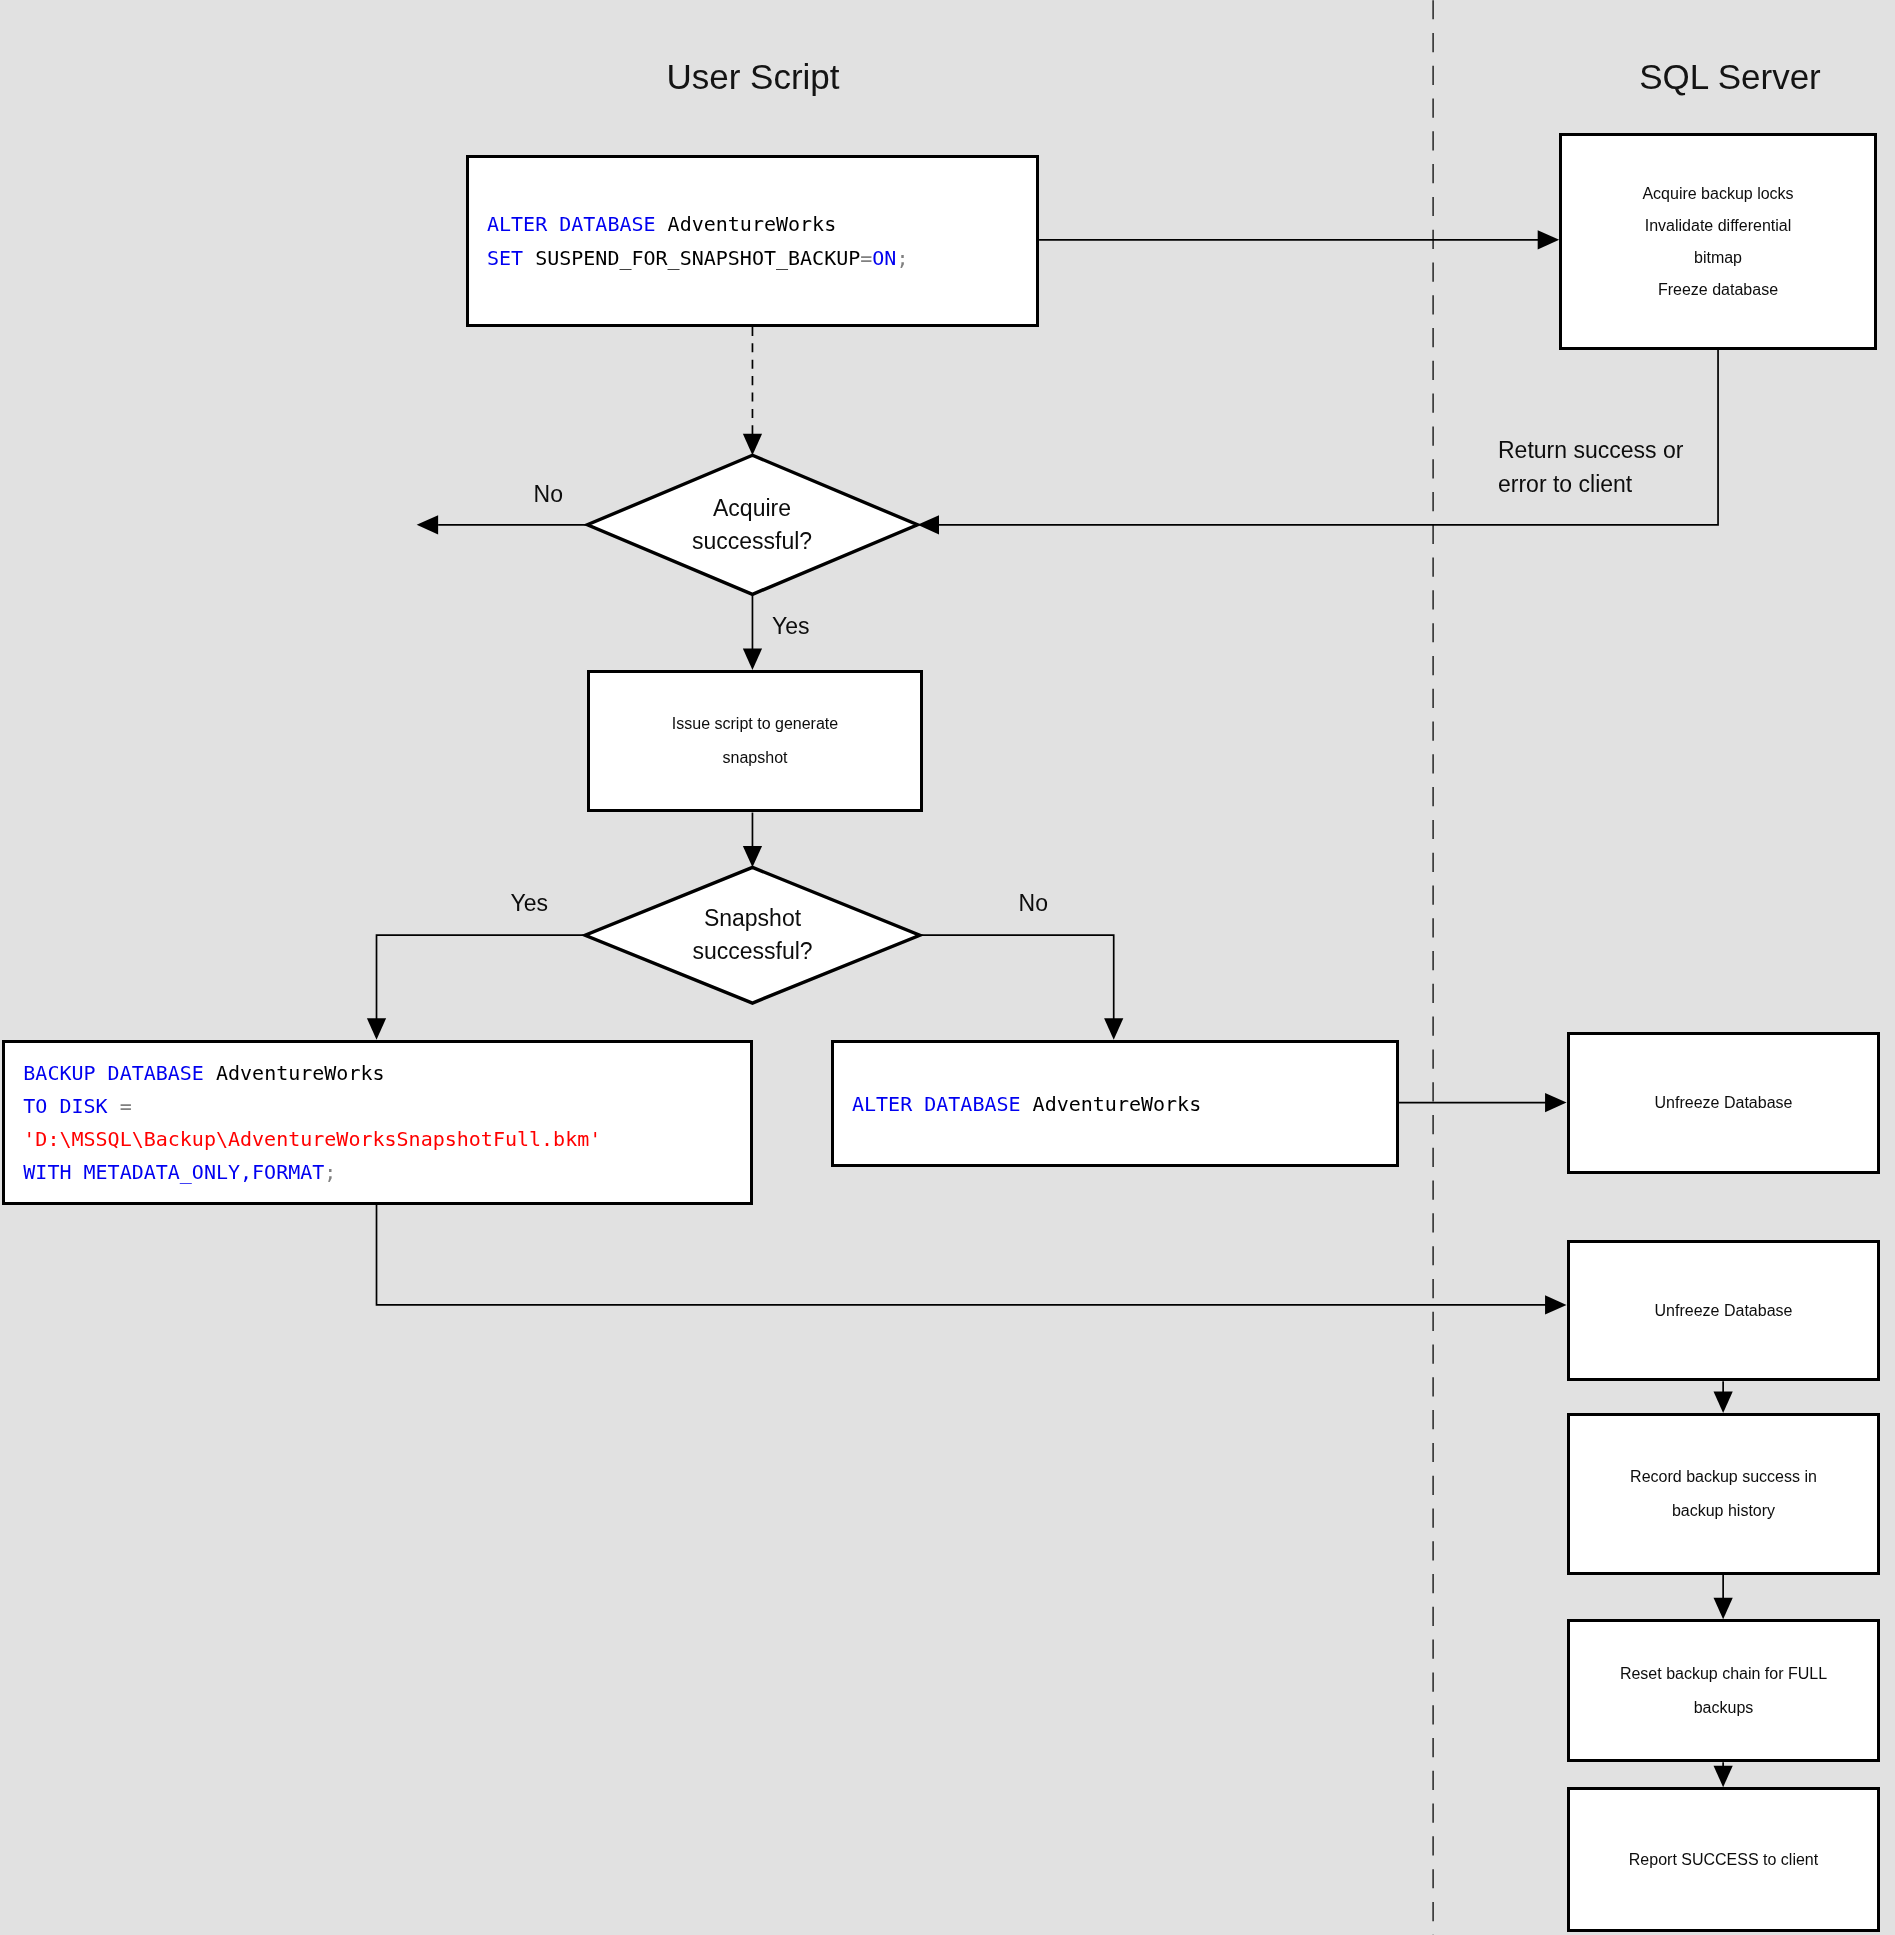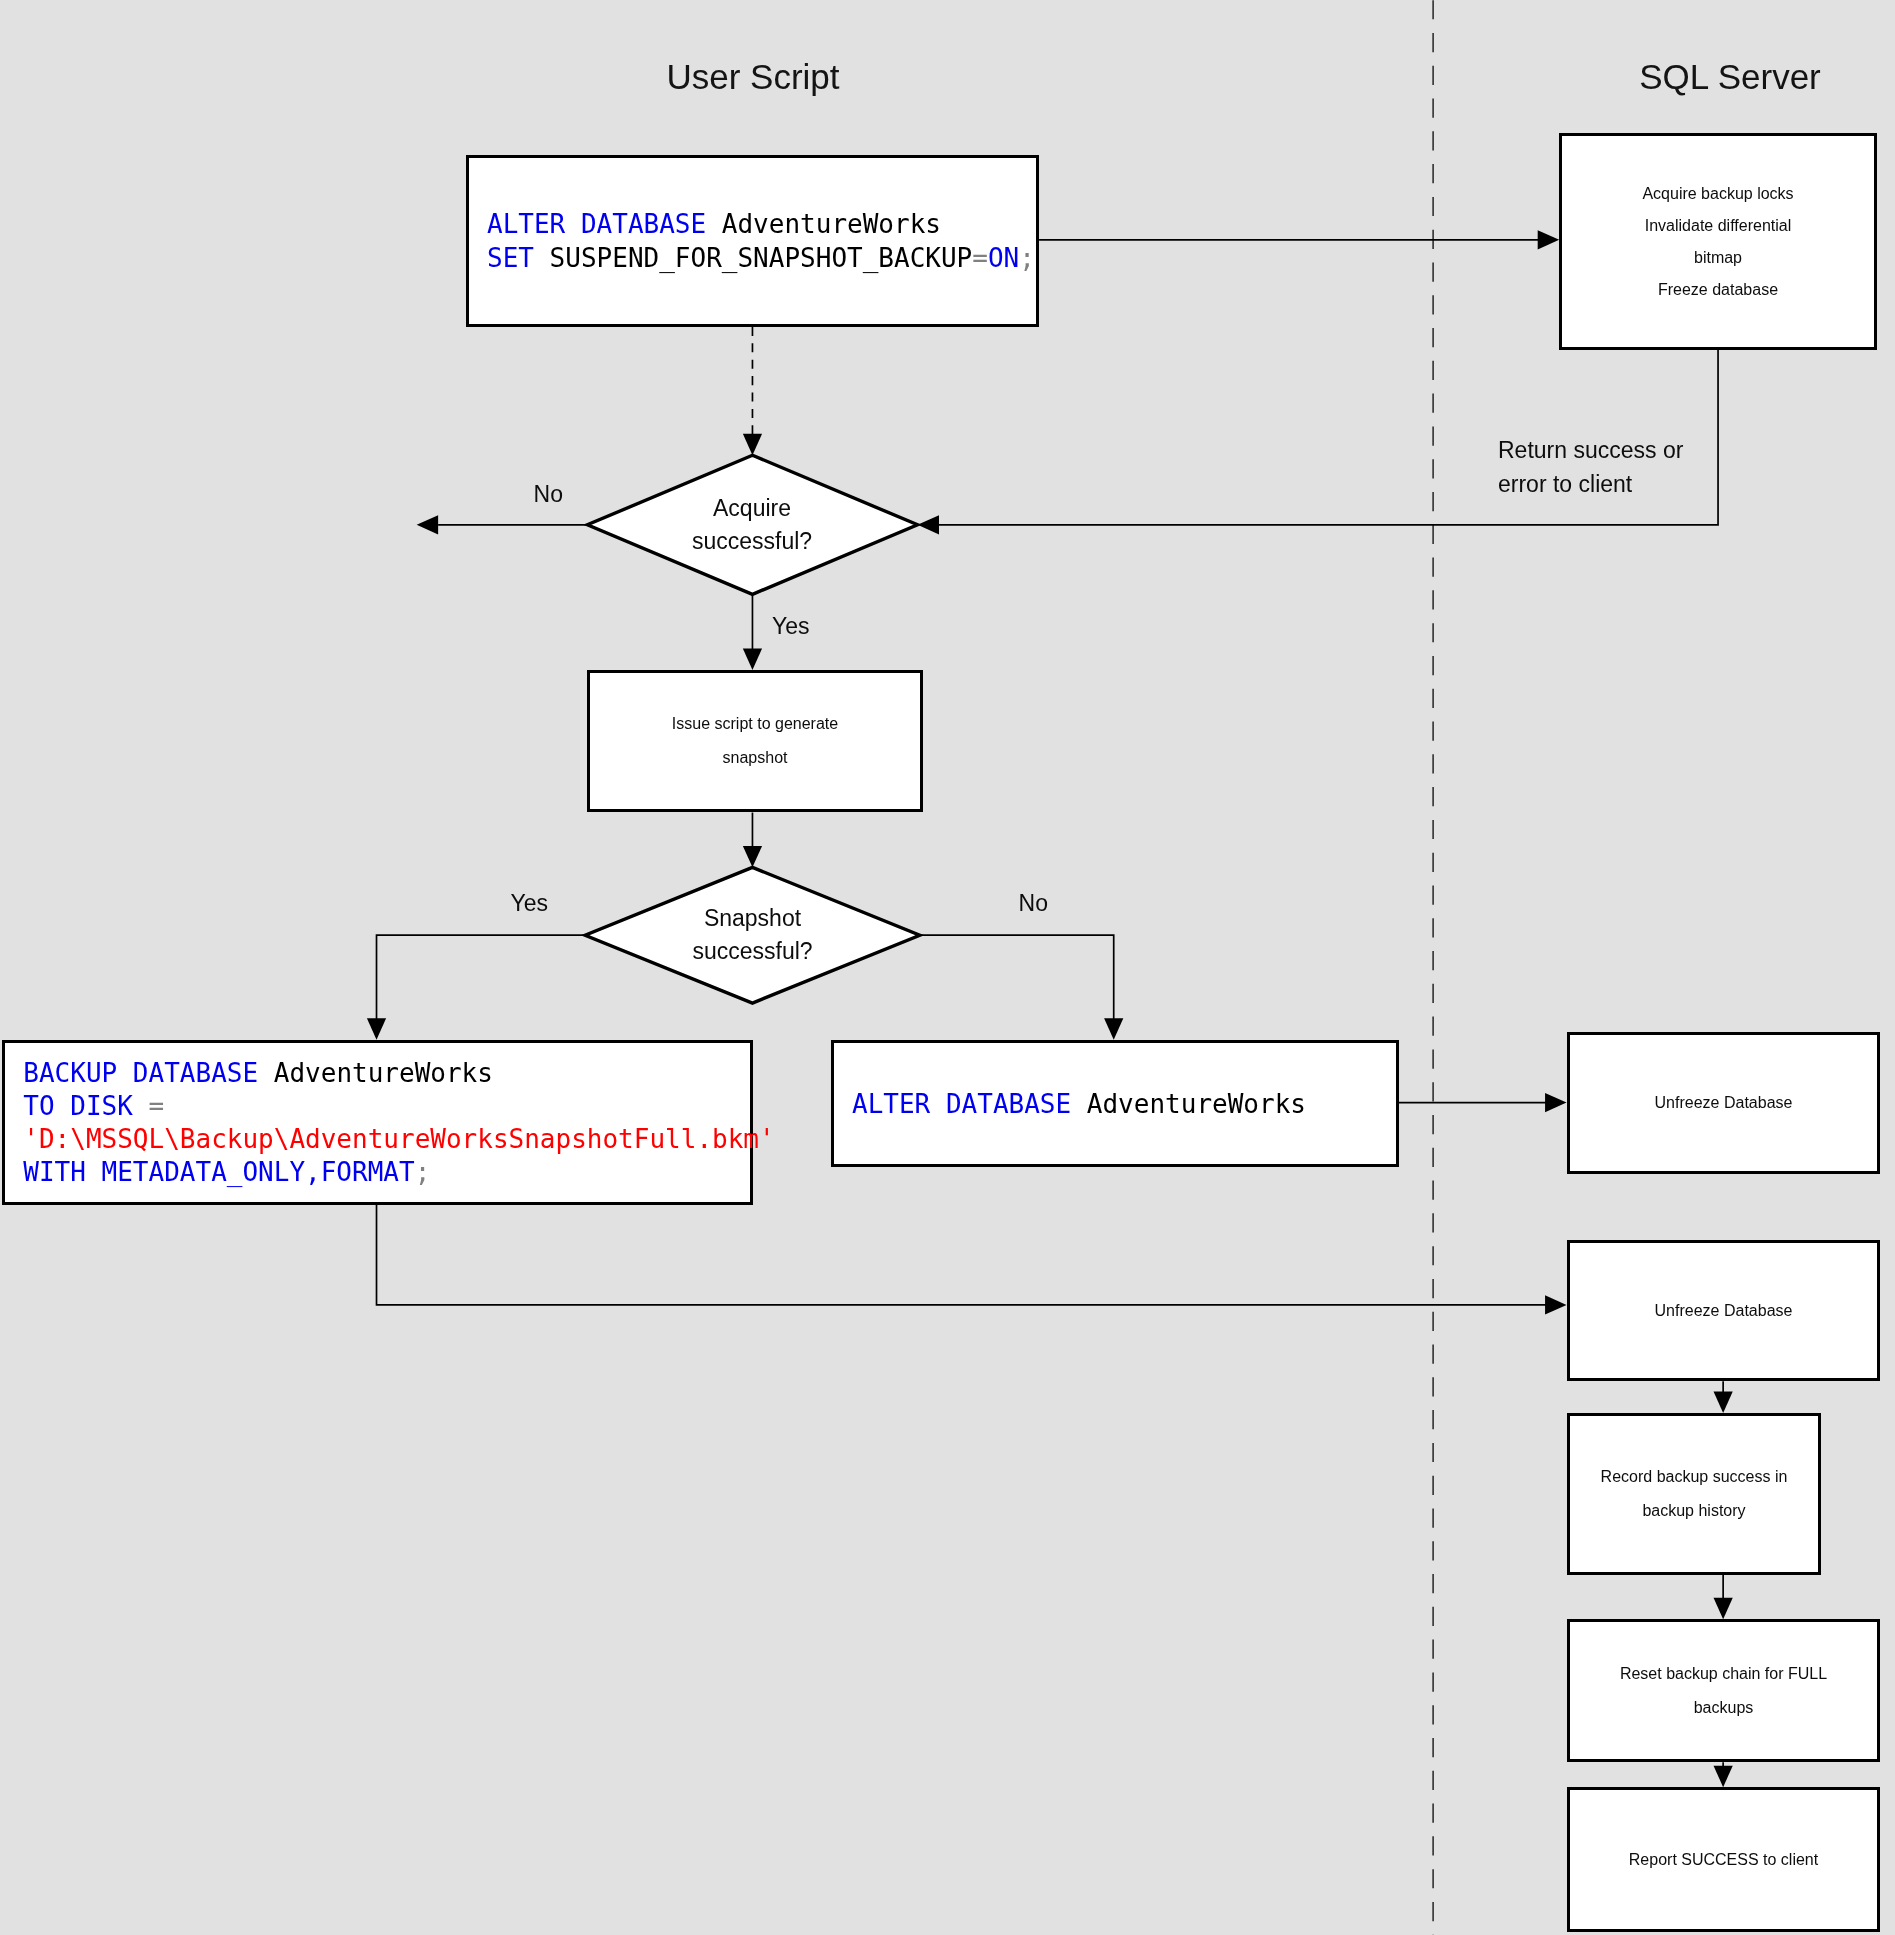--- a/index.html
+++ b/index.html
@@ -10,21 +10,21 @@
   svg.layer{position:absolute;left:0;top:0;width:1895px;height:1936px;}
   .node{
     position:absolute;background:#ffffff;border:3.4px solid #000;box-sizing:border-box;
     display:flex;flex-direction:column;align-items:center;justify-content:center;
     text-align:center;font-size:16px;line-height:34px;color:#0d0d0d;
   }
   .node div{white-space:nowrap;}
   .code{
     position:absolute;background:#ffffff;border:3.4px solid #000;box-sizing:border-box;
     display:flex;flex-direction:column;justify-content:center;
-    font-family:"DejaVu Sans Mono",monospace;font-size:26px;line-height:34px;
+    font-family:"DejaVu Sans Mono",monospace;font-size:20px;line-height:34px;
     padding-left:18px;white-space:pre;text-align:left;
   }
   .dtext{
     position:absolute;display:flex;flex-direction:column;align-items:center;justify-content:center;
     text-align:center;font-size:23px;line-height:33px;color:#0d0d0d;background:transparent;
   }
   .dtext div{white-space:nowrap;}
   .elabel{
     position:absolute;font-size:23px;line-height:34px;color:#0d0d0d;background:transparent;
   }
@@ -112,21 +112,21 @@
   <div class="code" style="left:831px;top:1040px;width:568px;height:127px;"><div><span class="tok-kw">ALTER DATABASE</span><span class="tok-tx"> AdventureWorks</span></div></div>
 
   <div class="node" style="left:1567px;top:1032px;width:313px;height:142px;">
       <div>Unfreeze Database</div>
     </div>
 
   <div class="node" style="left:1567px;top:1240px;width:313px;height:141px;">
       <div>Unfreeze Database</div>
     </div>
 
-  <div class="node" style="left:1567px;top:1413px;width:254px;height:162px;">
+  <div class="node" style="left:1567px;top:1413px;width:313px;height:162px;">
       <div>Record backup success in</div>
       <div>backup history</div>
     </div>
 
   <div class="node" style="left:1567px;top:1619px;width:313px;height:143px;">
       <div>Reset backup chain for FULL</div>
       <div>backups</div>
     </div>
 
   <div class="node" style="left:1567px;top:1787px;width:313px;height:145px;">

